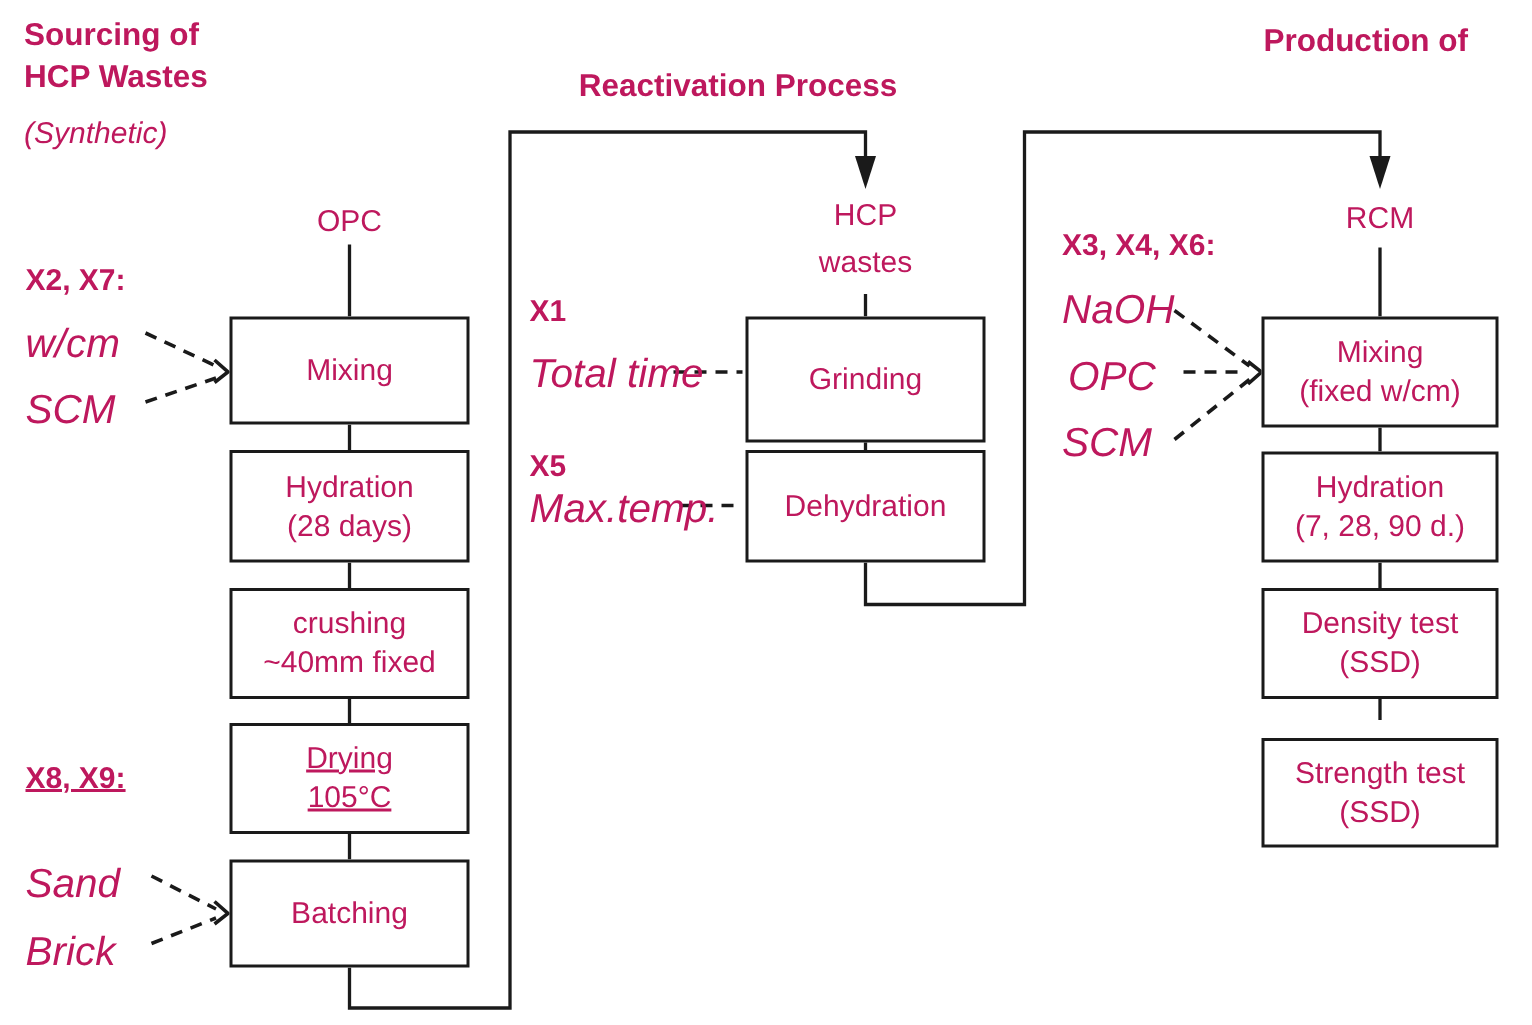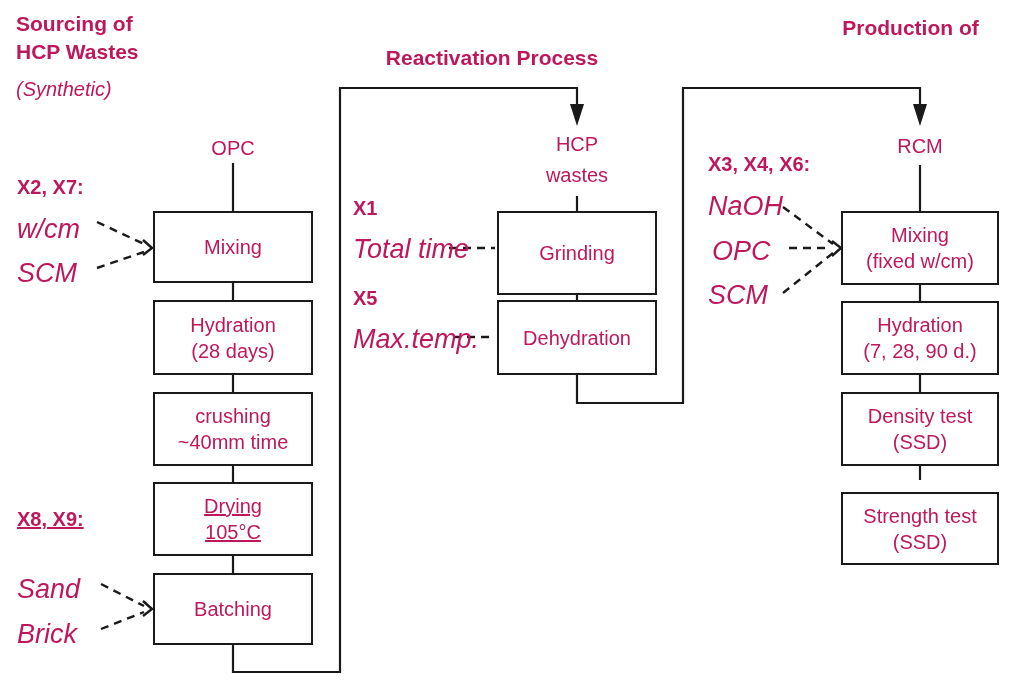--- a/index.html
+++ b/index.html
@@ -142,21 +142,21 @@
 
   <div class="box" style="left:153px; top:211px; width:160px; height:72px;">
     <span>Mixing</span>
   </div>
   <div class="box" style="left:153px; top:300px; width:160px; height:75px;">
     <span>Hydration</span>
     <span>(28 days)</span>
   </div>
   <div class="box" style="left:153px; top:392px; width:160px; height:74px;">
     <span>crushing</span>
-    <span>~40mm time</span>
+    <span>~40mm fixed</span>
   </div>
   <div class="box" style="left:153px; top:482px; width:160px; height:74px;text-decoration:underline;">
     <span>Drying</span>
     <span>105°C</span>
   </div>
   <div class="box" style="left:153px; top:573px; width:160px; height:72px;">
     <span>Batching</span>
   </div>
 
   <div class="box" style="left:497px; top:211px; width:160px; height:84px;">
@@ -186,21 +186,21 @@
   <div class="factor-title" style="left:17px; top:176px;">X2, X7:</div>
   <div class="factor-item" style="left:17px; top:214px;">w/cm</div>
   <div class="factor-item" style="left:17px; top:258px;">SCM</div>
 
   <div class="factor-title" style="left:17px; top:508px;text-decoration:underline;">X8, X9:</div>
   <div class="factor-item" style="left:17px; top:574px;">Sand</div>
   <div class="factor-item" style="left:17px; top:619px;">Brick</div>
 
   <div class="factor-title" style="left:353px; top:197px;">X1</div>
   <div class="factor-item" style="left:353px; top:234px;">Total time</div>
-  <div class="factor-title" style="left:353px; top:287px;">X5</div>
+  <div class="factor-title" style="left:353px; top:300px;">X5</div>
   <div class="factor-item" style="left:353px; top:324px;">Max.temp.</div>
 
   <div class="factor-title" style="left:708px; top:153px;">X3, X4, X6:</div>
   <div class="factor-item" style="left:708px; top:191px;">NaOH</div>
   <div class="factor-item" style="left:712px; top:236px;">OPC</div>
   <div class="factor-item" style="left:708px; top:280px;">SCM</div>
 
 </div>
 
 </body></html>

